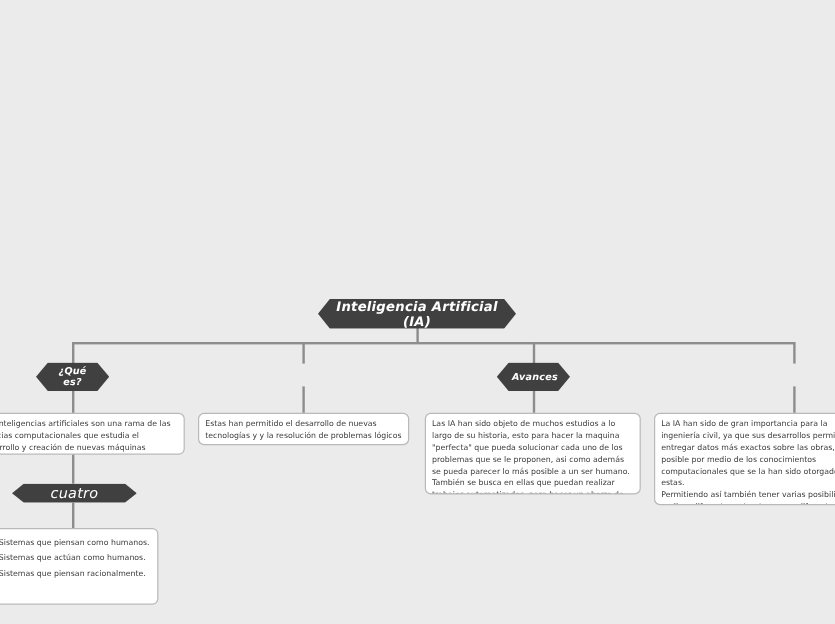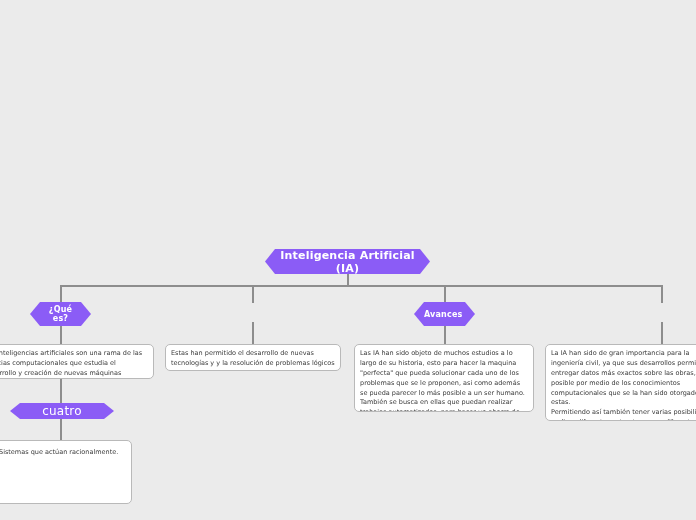--- a/index.html
+++ b/index.html
@@ -27,31 +27,32 @@
   .conn {
     position: absolute;
     background: #8d8d8d;
   }
   .conn.v { width: 2px; }
   .conn.h { height: 2px; }
 
   
   .node {
     position: absolute;
-    background: #8b5cf6;
+    background: #404040;
     color: #ffffff;
     display: flex;
     align-items: center;
-    justify-content: flex-start;
+    justify-content: flex-end;
     text-align: center;
     font-weight: bold;
     letter-spacing: 0.2px;
     box-sizing: border-box;
     -webkit-clip-path: polygon(10px 0, calc(100% - 10px) 0, 100% 50%, calc(100% - 10px) 100%, 10px 100%, 0 50%);
     clip-path: polygon(10px 0, calc(100% - 10px) 0, 100% 50%, calc(100% - 10px) 100%, 10px 100%, 0 50%);
+    font-style: italic;
   }
   .node.root {
     font-size: 11px;
     padding: 0 14px;
   }
   .node.lvl2 {
     font-size: 8px;
     padding: 12px 10px;
   }
   .node.lvl3 {
@@ -134,16 +135,18 @@
 También se busca en ellas que puedan realizar trabajos automatizados, para hacer un ahorro de tiempo para ciertas actividades o tareas propuestas.</div>
 
   <div class="tbox" style="left:545px; top:344px; width:180px; height:77px;">La IA han sido de gran importancia para la ingeniería civil, ya que sus desarrollos permiten entregar datos más exactos sobre las obras, posible por medio de los conocimientos computacionales que se la han sido otorgados a estas.
 Permitiendo así también tener varias posibilidades, realizar diferentes estructuras con diferentes parámetros.</div>
 
   <div class="node lvl3" style="left:10px; top:403px; width:104px; height:16px;">
     <span>Se divide en cuatro categorías</span>
   </div>
 
   <div class="listbox" style="left:-7px; top:440px; width:139px; height:64px;">
-    <div class="li">Sistemas que actúan racionalmente.</div>
+    <div class="li">Sistemas que piensan como humanos.</div>
+    <div class="li">Sistemas que actúan como humanos.</div>
+    <div class="li">Sistemas que piensan racionalmente.</div>
   </div>
 
 </div>
 
 </body></html>

